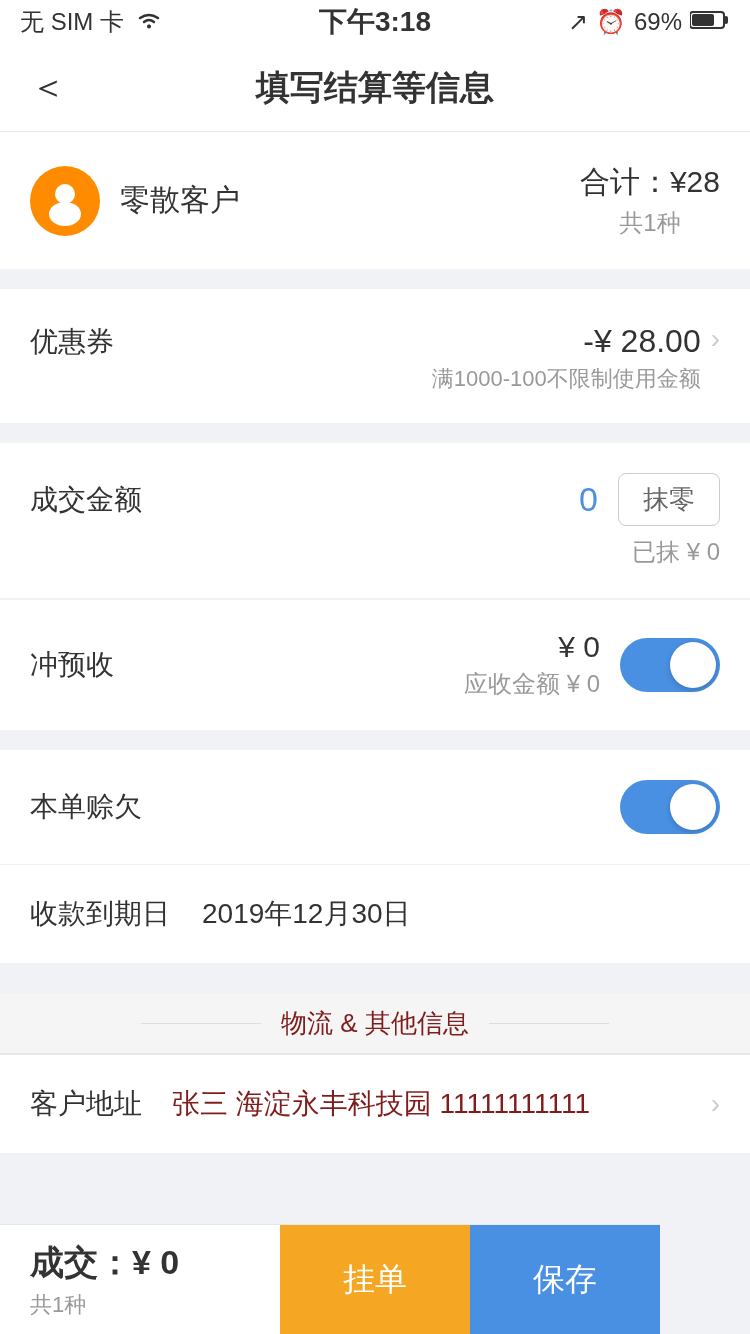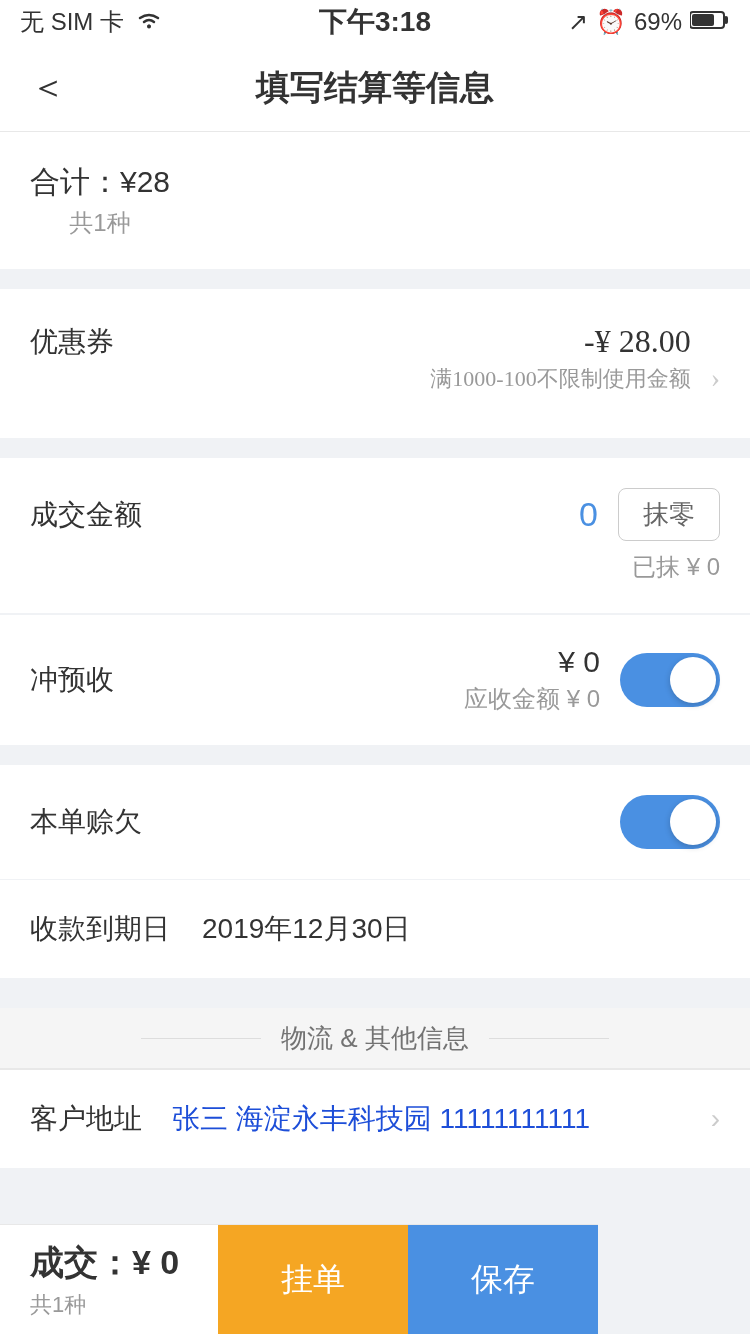--- a/index.html
+++ b/index.html
@@ -278,21 +278,21 @@
     
     .logistics-divider {
       background: #f5f5f5;
       height: 60px;
       display: flex;
       align-items: center;
       justify-content: center;
     }
     .logistics-text {
       font-size: 26px;
-      color: #737373;
+      color: #7f1d1d;
       display: flex;
       align-items: center;
       gap: 20px;
     }
     .logistics-line {
       width: 120px;
       height: 1px;
       background: #ddd;
     }
 
@@ -304,29 +304,29 @@
       align-items: center;
     }
     .address-label {
       font-size: 28px;
       color: #333;
       flex-shrink: 0;
       margin-right: 30px;
     }
     .address-value {
       font-size: 28px;
-      color: #1d4ed8;
+      color: #7f1d1d;
       flex: 1;
     }
 
     
     .bottom-bar {
       position: fixed;
       bottom: 0;
-      width: 598px;
+      width: 660px;
       height: 110px;
       background: #fff;
       display: flex;
       align-items: center;
       border-top: 1px solid #e8e8e8;
     }
     .bottom-info {
       flex: 1;
       padding: 0 30px;
     }
@@ -404,32 +404,41 @@
 </div>
 
 <div class="nav-bar">
   <span class="nav-back">＜</span>
   <span class="nav-title">填写结算等信息</span>
 </div>
 
 <div class="content">
 
   <div class="customer-section">
+    <div class="customer-left">
+      <div class="avatar">
+        <svg viewBox="0 0 50 50" xmlns="http://www.w3.org/2000/svg">
+          <circle cx="25" cy="18" r="10" fill="#fff"></circle>
+          <ellipse cx="25" cy="38" rx="16" ry="12" fill="#fff"></ellipse>
+        </svg>
+      </div>
+      <span class="customer-name">零散客户</span>
+    </div>
     <div class="customer-right">
       <div class="total-amount">合计：¥28</div>
       <div class="total-count">共1种</div>
     </div>
   </div>
 
   <div class="divider"></div>
 
   <div class="form-section">
-    <div class="form-row" style="align-items: flex-start; padding-top: 34px; padding-bottom: 44px; font-family: Liberation Serif, serif;">
+    <div class="form-row" style="align-items: flex-start; padding-top: 34px; padding-bottom: 29px;">
       <span class="form-label">优惠券</span>
-      <div style="display:flex;align-items:flex-end;gap:10px;">
+      <div style="display:flex;align-items:flex-start;">
         <div class="coupon-right">
           <div class="coupon-discount">-¥ 28.00</div>
           <div class="coupon-desc">满1000-100不限制使用金额</div>
         </div>
         <span class="chevron-right">›</span>
       </div>
     </div>
   </div>
 
   <div class="divider"></div>

